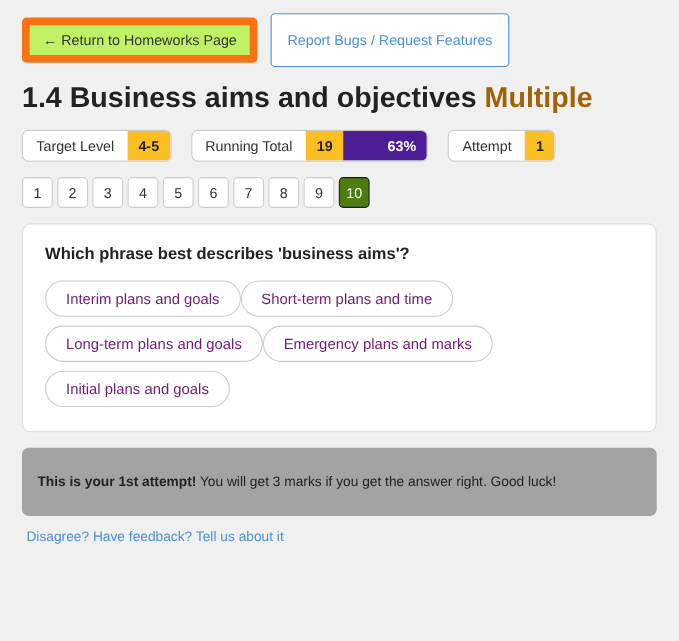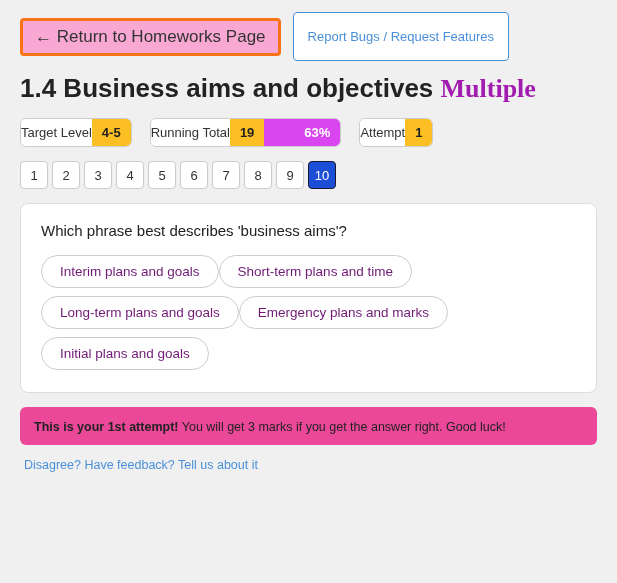--- a/index.html
+++ b/index.html
@@ -15,25 +15,25 @@
       padding: 12px 20px 20px 20px;
     }
     
     .top-nav {
       display: flex;
       align-items: center;
       gap: 12px;
       margin-bottom: 12px;
     }
     .return-btn {
-      background: #f9a8d4;
-      border: 3px solid #f97316;
+      background: #bef264;
+      border: 7px solid #f97316;
       border-radius: 4px;
       padding: 6px 12px;
-      font-size: 17px;
+      font-size: 13px;
       cursor: pointer;
       display: flex;
       align-items: center;
       gap: 6px;
       color: #333;
       white-space: nowrap;
     }
     .report-btn {
       background: white;
       border: 1.5px solid #4a90d9;
@@ -53,55 +53,54 @@
     
     .page-title {
       font-size: 26px;
       font-weight: bold;
       color: #222;
       margin-bottom: 14px;
       white-space: nowrap;
       overflow: hidden;
     }
     .page-title .highlight {
-      color: #a21caf;
-      font-family: Liberation Serif, serif;
+      color: #a16207;
     }
     
     .stats-row {
       display: flex;
       align-items: center;
       gap: 18px;
       margin-bottom: 14px;
     }
     .stat-box {
       display: flex;
       align-items: center;
       gap: 0;
       border: 1px solid #ccc;
       border-radius: 6px;
       overflow: hidden;
       background: white;
     }
     .stat-label {
-      padding: 6px 0;
+      padding: 6px 12px;
       font-size: 13px;
       color: #333;
       background: white;
     }
     .stat-value {
       padding: 6px 10px;
       font-size: 13px;
       font-weight: bold;
       background: #fbbf24;
       color: #222;
       text-align: center;
     }
     .stat-value.blue {
-      background: #d946ef;
+      background: #4c1d95;
       color: white;
       padding-left: 40px;
     }
     
     .instruction {
       font-size: 12.5px;
       color: #444;
       margin-bottom: 12px;
     }
     
@@ -117,55 +116,55 @@
       border-radius: 4px;
       background: white;
       display: flex;
       align-items: center;
       justify-content: center;
       font-size: 13px;
       cursor: pointer;
       color: #333;
     }
     .q-num.active {
-      background: #1d4ed8;
+      background: #4d7c0f;
       color: white;
       border-color: #1a1a2e;
     }
     
     .question-card {
       background: white;
       border: 1px solid #ddd;
       border-radius: 8px;
       padding: 18px 20px 14px 20px;
       margin-bottom: 14px;
     }
     .question-text {
       font-size: 15px;
       color: #222;
-      font-weight: 400;
+      font-weight: 700;
       margin-bottom: 16px;
     }
     
     .answer-option {
       border: 1px solid #ccc;
       border-radius: 20px;
       padding: 8px 18px;
       margin-bottom: 8px;
       font-size: 13.5px;
       color: #701a75;
       cursor: pointer;
       background: white;
       display: inline-block;
     }
     
     .feedback-box {
-      background: #ec4899;
+      background: #a3a3a3;
       border-radius: 6px;
-      padding: 10px 14px;
+      padding: 22px 14px;
       margin-bottom: 10px;
     }
     .feedback-text {
       font-size: 12.5px;
       color: #222;
     }
     .feedback-text strong {
       font-weight: bold;
     }
     

